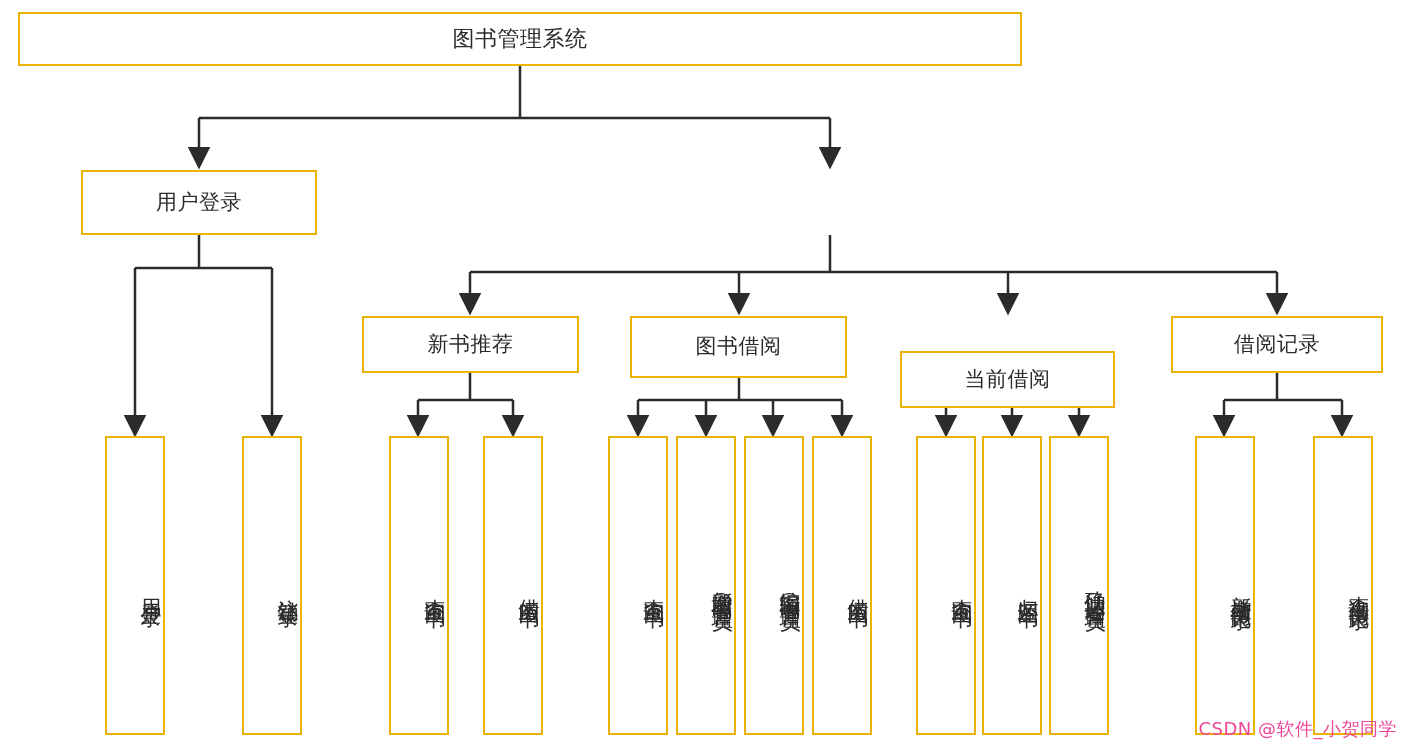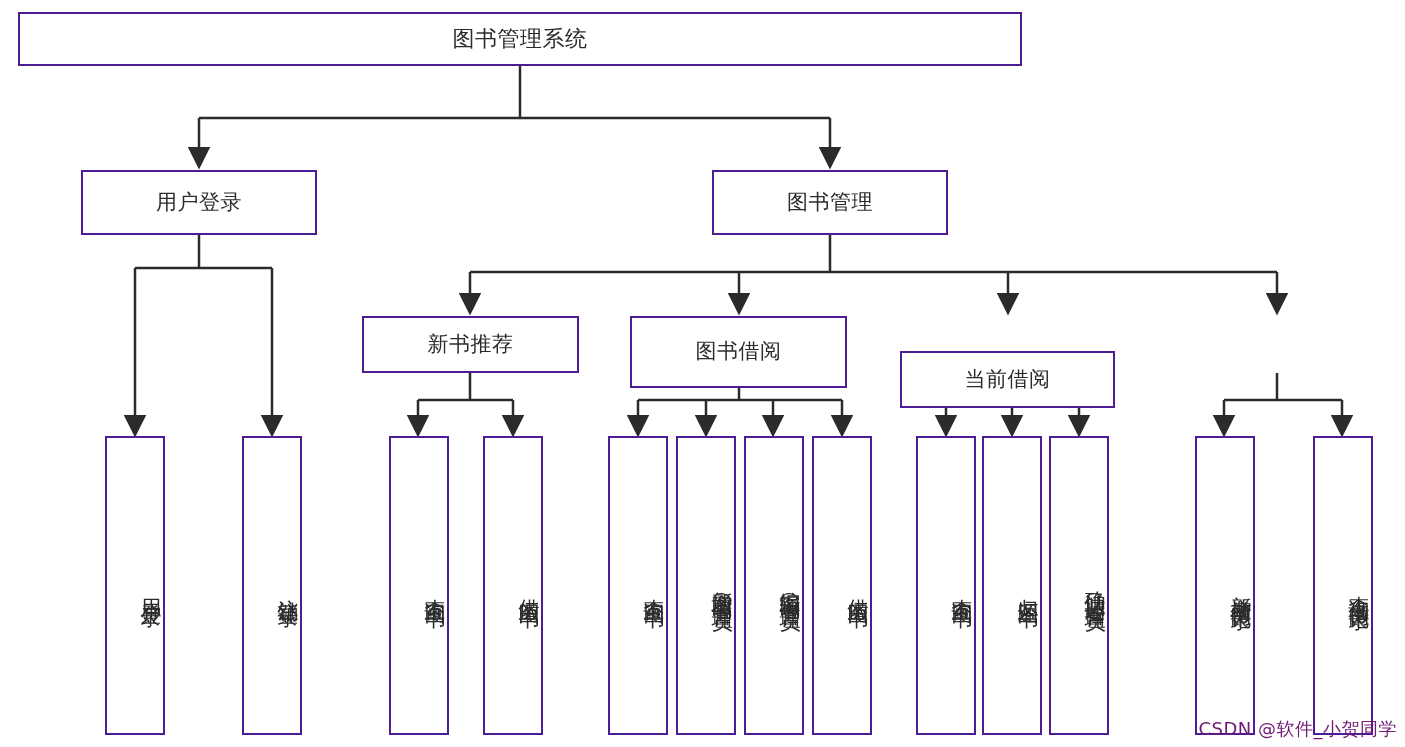--- a/index.html
+++ b/index.html
@@ -22,21 +22,21 @@
     position: absolute;
     left: 0;
     top: 0;
     width: 1405px;
     height: 747px;
     pointer-events: none;
   }
   .node {
     position: absolute;
     box-sizing: border-box;
-    border: 2px solid #4c1d95;
+    border: 2px solid #eab308;
     background: #ffffff;
     display: flex;
     align-items: center;
     justify-content: center;
     color: #2b2b2b;
   }
   .node.horiz {
     font-size: 21px;
     letter-spacing: 0.5px;
     line-height: 1.2;
@@ -57,21 +57,21 @@
   .node .vlabel {
     writing-mode: vertical-rl;
     text-orientation: upright;
     white-space: nowrap;
   }
   .watermark {
     position: absolute;
     right: 8px;
     bottom: 6px;
     font-size: 18px;
-    color: #701a75;
+    color: #ec4899;
     letter-spacing: 0.5px;
     white-space: nowrap;
   }
 </style>
 </head>
 <body>
 
 <div id="canvas">
 
   <svg class="edges" viewBox="0 0 1405 747" width="1405" height="747">
@@ -125,32 +125,32 @@
     </g>
   </svg>
 
   <div class="node horiz root" style="left:18px; top:12px; width:1004px; height:54px;">
     <span>图书管理系统</span>
   </div>
 
   <div class="node horiz" style="left:81px; top:170px; width:236px; height:65px;">
     <span>用户登录</span>
   </div>
-  <div class="node horiz" style="left:712px; top:170px; width:236px; height:65px;">
-    <span>图书管理</span>
-  </div>
 
   <div class="node horiz" style="left:362px; top:316px; width:217px; height:57px;text-align:right;">
     <span>新书推荐</span>
   </div>
-  <div class="node horiz" style="left:630px; top:316px; width:217px; height:72px;">
+  <div class="node horiz" style="left:630px; top:316px; width:217px; height:62px;">
     <span>图书借阅</span>
   </div>
   <div class="node horiz" style="left:900px; top:316px; width:215px; height:57px;margin-top:35px;">
     <span>当前借阅</span>
+  </div>
+  <div class="node horiz" style="left:1171px; top:316px; width:212px; height:57px;">
+    <span>借阅记录</span>
   </div>
 
   <div class="node vert" style="left:105px; top:436px; width:60px; height:299px;">
     <span class="vlabel">用户登录</span>
   </div>
   <div class="node vert" style="left:242px; top:436px; width:60px; height:299px;">
     <span class="vlabel">注销登录</span>
   </div>
 
   <div class="node vert" style="left:389px; top:436px; width:60px; height:299px;">

